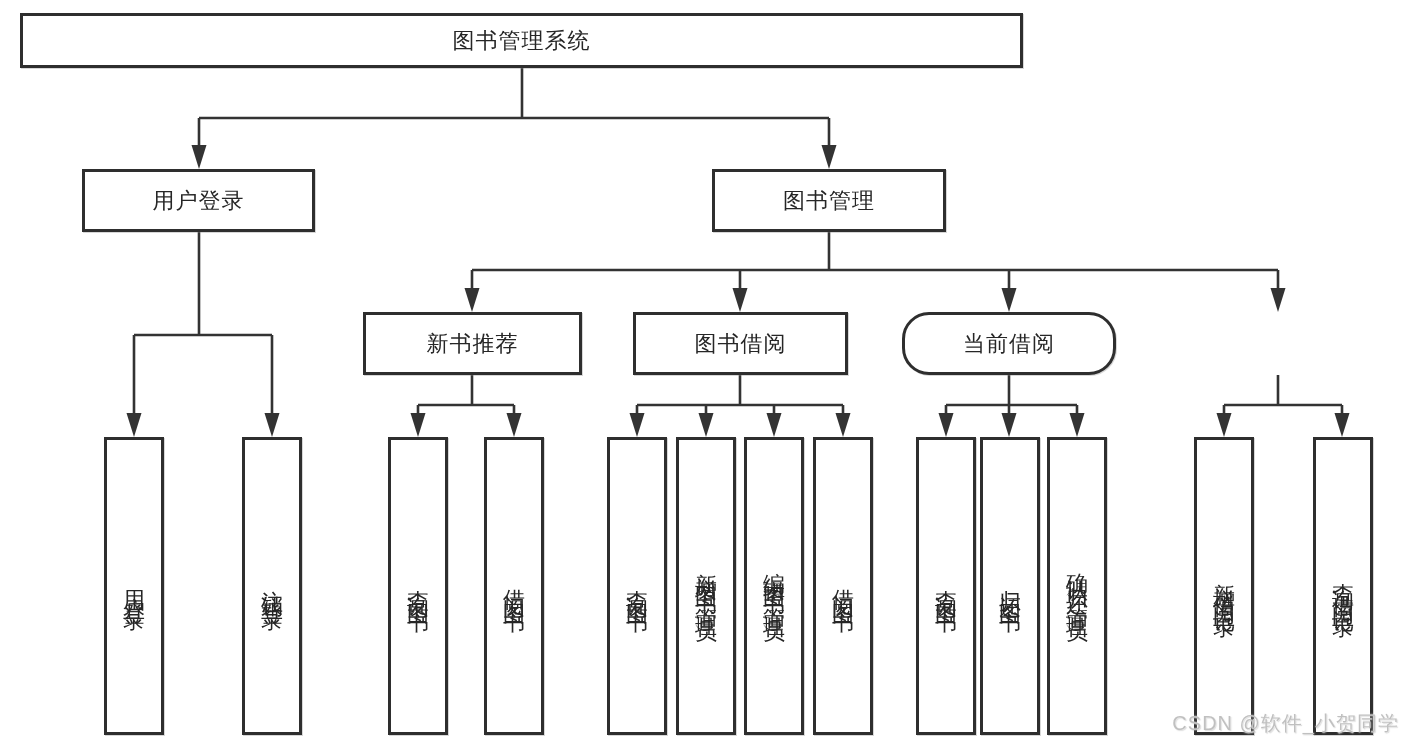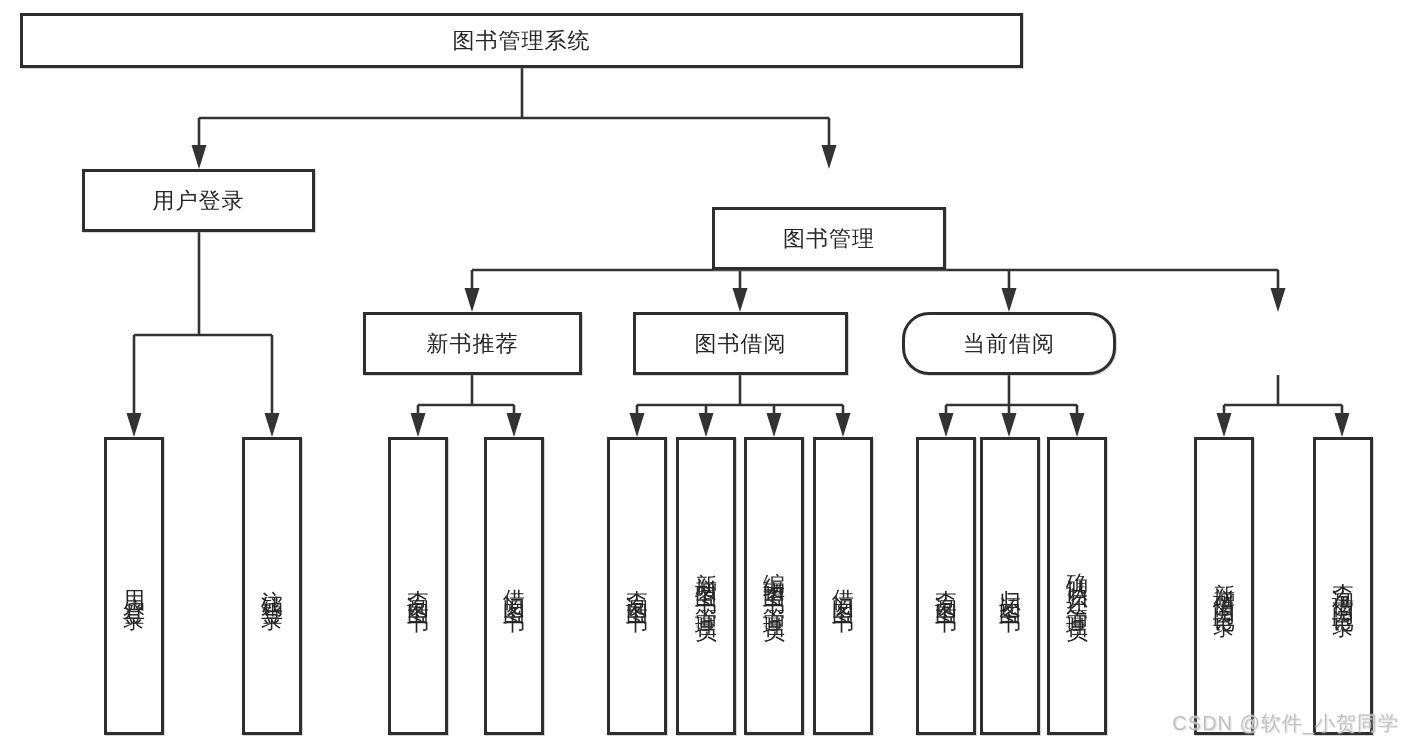--- a/index.html
+++ b/index.html
@@ -73,21 +73,21 @@
     <polygon class="head" points="938.5,413 953.5,413 946,437"></polygon>
     <polygon class="head" points="1001.5,413 1016.5,413 1009,437"></polygon>
     <polygon class="head" points="1069.5,413 1084.5,413 1077,437"></polygon>
     <polygon class="head" points="1216.5,413 1231.5,413 1224,437"></polygon>
     <polygon class="head" points="1334.5,413 1349.5,413 1342,437"></polygon>
   </svg>
 
   <div class="box hbox" style="left:20px; top:13px; width:1003px; height:55px;">图书管理系统</div>
 
   <div class="box hbox" style="left:82px; top:169px; width:233px; height:63px;">用户登录</div>
-  <div class="box hbox" style="left:712px; top:169px; width:234px; height:63px;margin-top:38px;">图书管理</div>
+  <div class="box hbox" style="left:712px; top:169px; width:234px; height:63px;">图书管理</div>
 
   <div class="box hbox" style="left:633px; top:312px; width:215px; height:63px;">图书借阅</div>
   <div class="box hbox" style="left:363px; top:312px; width:219px; height:63px;">新书推荐</div>
   <div class="box hbox" style="left:902px; top:312px; width:214px; height:63px;border-radius:27px;">当前借阅</div>
 
   <div class="box vbox" style="left:104px;">用户登录</div>
   <div class="box vbox" style="left:242px;">注销登录</div>
 
   <div class="box vbox" style="left:388px;">查询图书</div>
   <div class="box vbox" style="left:484px;">借阅图书</div>

